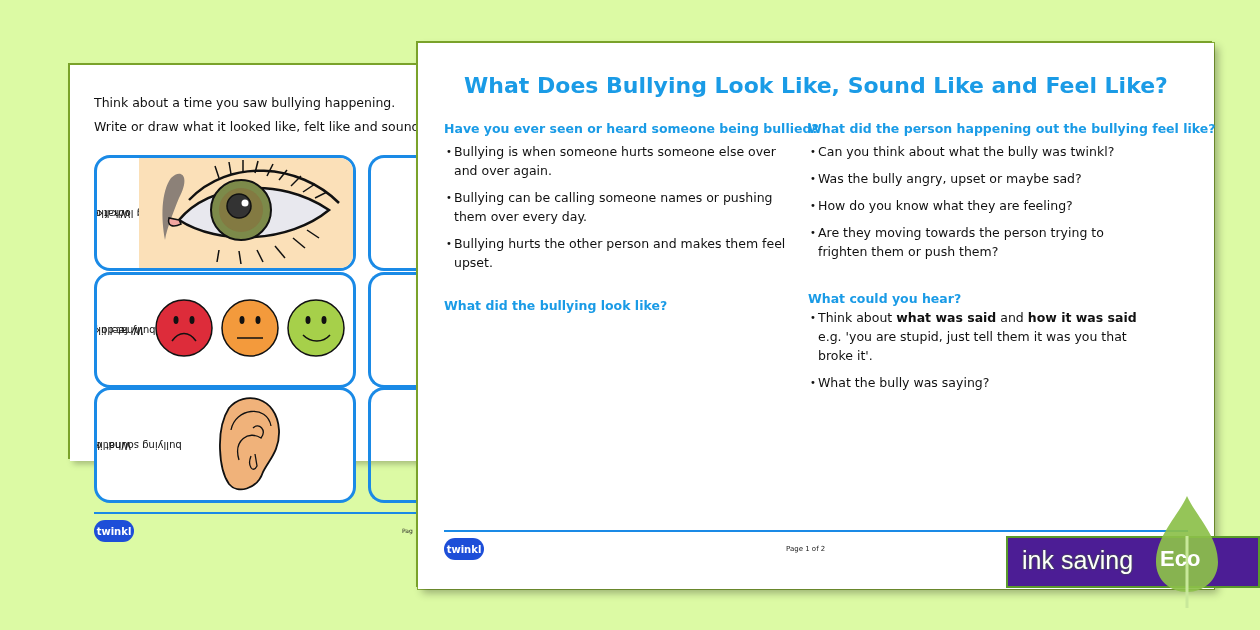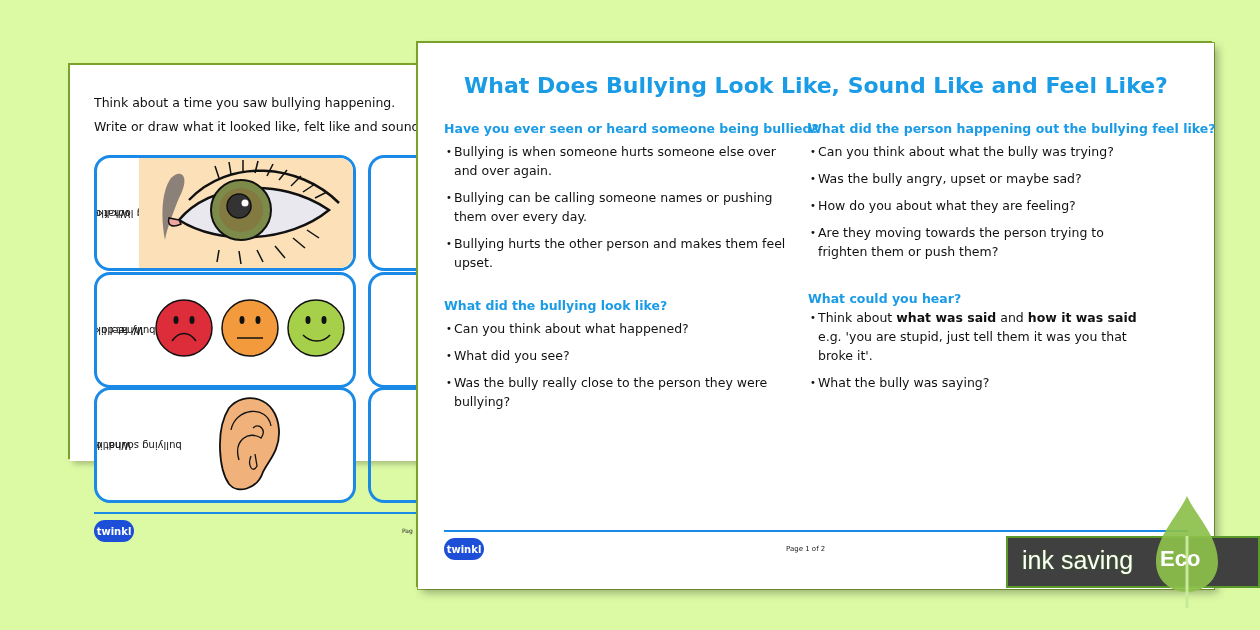--- a/index.html
+++ b/index.html
@@ -58,21 +58,21 @@
     position:relative; padding-left:8px; font-size:12.5px; line-height:19px; color:#111; margin-bottom:8px;
   }
   .bullets li::before { content:"•"; position:absolute; left:0; top:0; font-size:10px; }
   .gap { height:18px; }
   .front-rule { position:absolute; left:26px; right:26px; top:487px; height:2px; background:#1a8ae6; }
   .front-page { position:absolute; left:368px; top:502px; font-size:7px; color:#222; }
 
   
   #eco-band {
     position:absolute; left:1006px; top:536px; width:254px; height:52px;
-    background:#404040; border:2px solid #5a9a2a; box-sizing:border-box;
+    background:#4c1d95; border:2px solid #5a9a2a; box-sizing:border-box;
   }
   #eco-band .ink {
     position:absolute; left:14px; top:8px; font-size:25px; color:#fff;
     font-family:"Liberation Sans", sans-serif;
     text-shadow:0 0 2px #3f7a12;
   }
   #eco-leaf { position:absolute; left:1156px; top:496px; width:62px; height:112px; }
   #eco-leaf .eco { position:absolute; left:4px; top:50px; font-size:22px; font-weight:bold; color:#fff; font-family:"Liberation Sans", sans-serif; }
 </style>
 </head>
@@ -173,33 +173,28 @@
 
   <div class="col col-left">
     <div class="heading">Have you ever seen or heard someone being bullied?</div>
     <ul class="bullets">
       <li>Bullying is when someone hurts someone else over and over again.</li>
       <li>Bullying can be calling someone names or pushing them over every day.</li>
       <li>Bullying hurts the other person and makes them feel upset.</li>
     </ul>
     <div class="gap"></div>
     <div class="heading">What did the bullying look like?</div>
-    <ul class="bullets">
-      <li>Can you think about what happened?</li>
-      <li>What did you see?</li>
-      <li>Was the bully really close to the person they were bullying?</li>
-    </ul>
   </div>
 
   <div class="col col-right">
     <div class="heading">What did the person happening out the bullying feel like?</div>
     <ul class="bullets">
-      <li>Can you think about what the bully was trying?</li>
+      <li>Can you think about what the bully was twinkl?</li>
       <li>Was the bully angry, upset or maybe sad?</li>
-      <li>How do you about what they are feeling?</li>
+      <li>How do you know what they are feeling?</li>
       <li>Are they moving towards the person trying to frighten them or push them?</li>
     </ul>
     <div class="gap" style="height:22px"></div>
     <div class="heading" style="margin-bottom:1px">What could you hear?</div>
     <ul class="bullets">
       <li><span>Think about </span><b>what was said</b><span> and </span><b>how it was said</b><span> e.g. 'you are stupid, just tell them it was you that broke it'.</span></li>
       <li>What the bully was saying?</li>
     </ul>
   </div>
 

